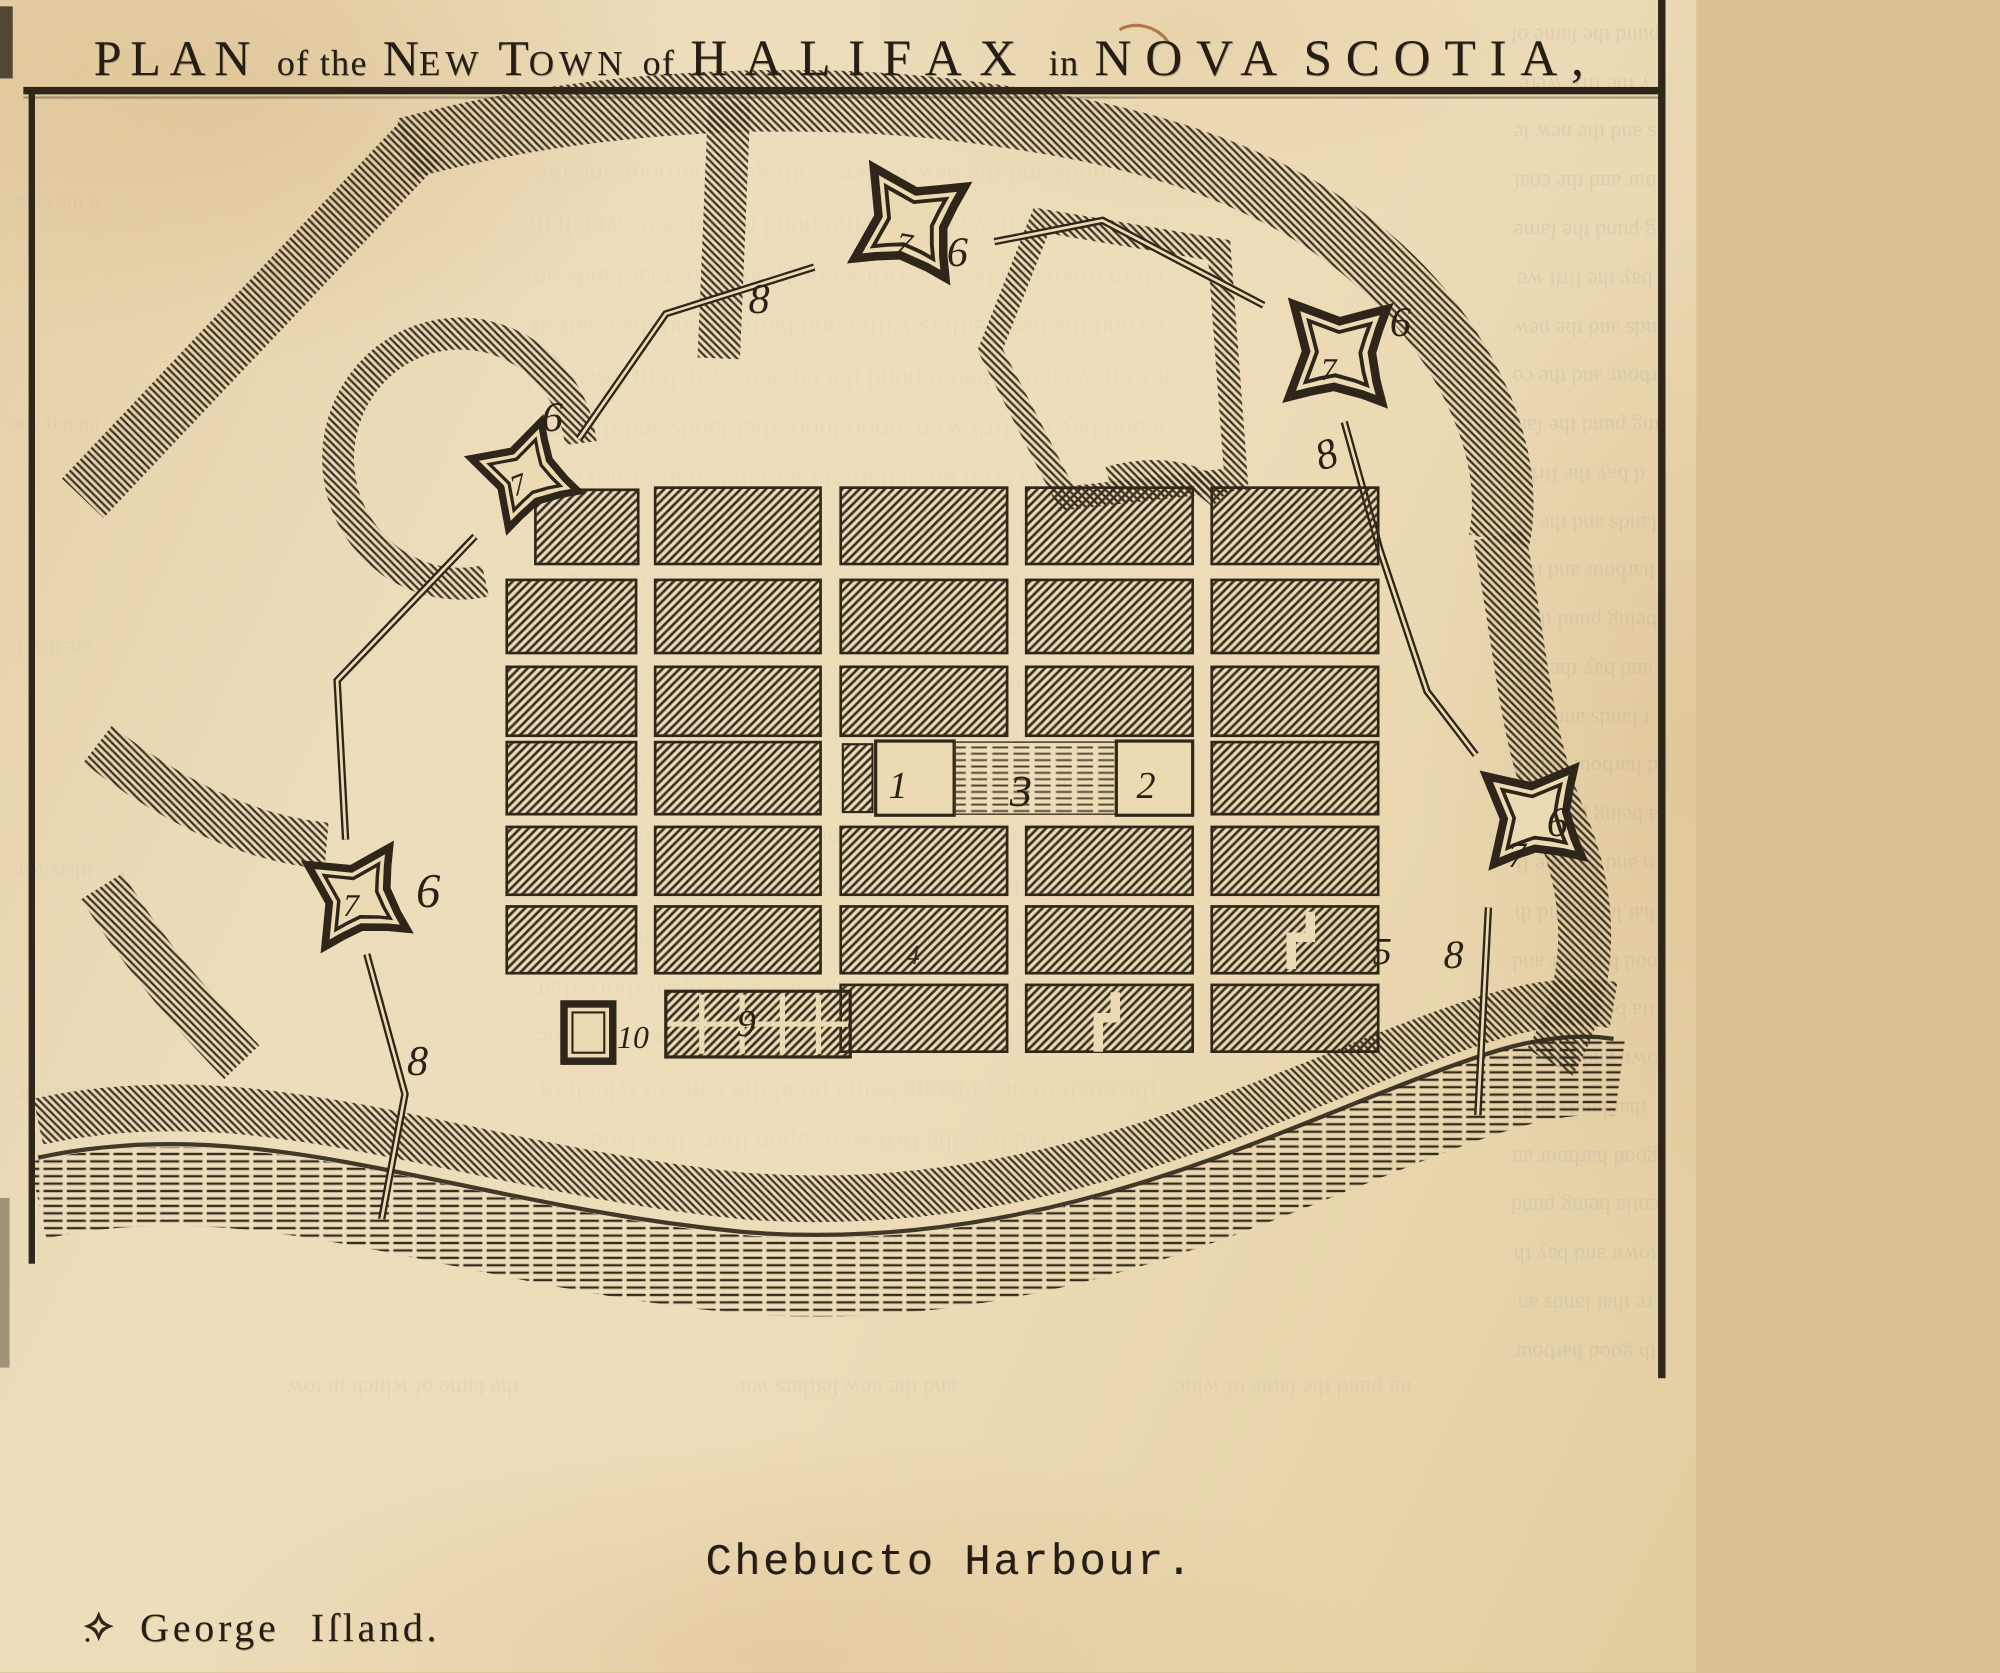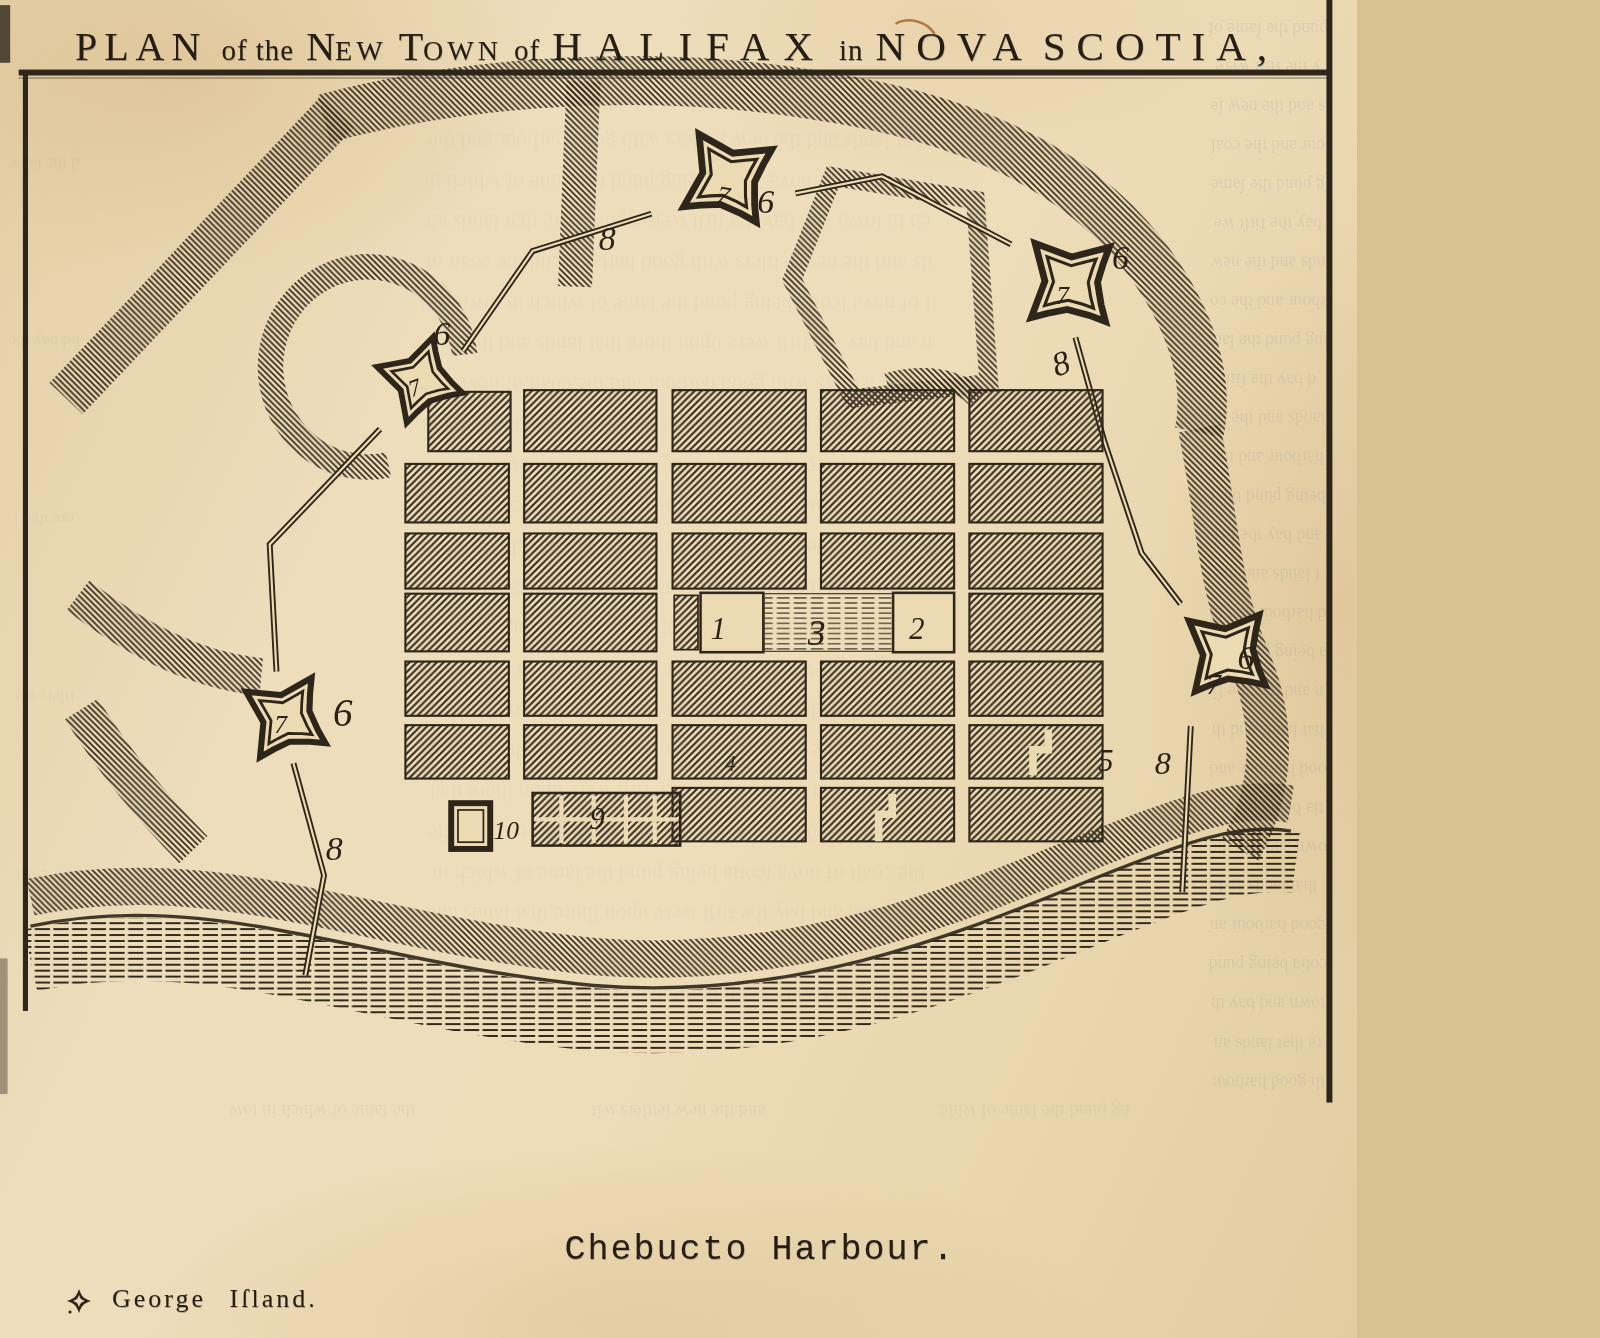--- a/index.html
+++ b/index.html
@@ -19,21 +19,21 @@
     text-align:center;color:#241e14;white-space:nowrap;
     text-shadow:.5px .5px 0 rgba(46,36,20,.35);
     z-index:5;
   }
   .title span{display:inline-block;vertical-align:baseline;line-height:60px;}
   .caption{
     position:absolute;color:#241e14;z-index:5;
     text-shadow:.5px .5px 0 rgba(46,36,20,.3);
   }
   .harbour{left:0;width:1520px;top:1230px;text-align:center;font-size:35px;letter-spacing:2px;font-family:Liberation Mono, monospace;}
-  .island{left:112px;top:1284px;font-size:26px;letter-spacing:3px;word-spacing:14px;}
+  .island{left:112px;top:1284px;font-size:32px;letter-spacing:3px;word-spacing:14px;}
   .island-ico{position:absolute;left:64px;top:1286px;z-index:5;}
   svg text.num{font-family:"Liberation Serif","DejaVu Serif",serif;font-style:italic;fill:#2a2216;}
 </style>
 </head>
 <body>
 
 <div class="page">
 
   <div class="title" id="title-line"><span style="font-size: 40px; letter-spacing: 7px; margin-right: 14px;">PLAN</span><span style="font-size: 29px; letter-spacing: 1px; margin-right: 12px;">of the</span><span style="font-size: 40px; letter-spacing: 0px; margin-right: 0px;">N</span><span style="font-size: 28px; letter-spacing: 4px; margin-right: 12px;">EW</span><span style="font-size: 40px; letter-spacing: 0px; margin-right: 0px;">T</span><span style="font-size: 28px; letter-spacing: 4px; margin-right: 12px;">OWN</span><span style="font-size: 29px; letter-spacing: 1px; margin-right: 12px;">of</span><span style="font-size: 41px; letter-spacing: 14px; margin-right: 12px;">HALIFAX</span><span style="font-size: 29px; letter-spacing: 1px; margin-right: 12px;">in</span><span style="font-size: 41px; letter-spacing: 11px; margin-right: 10px;">NOVA</span><span style="font-size: 41px; letter-spacing: 11px; margin-right: 0px;">SCOTIA,</span></div>
 

